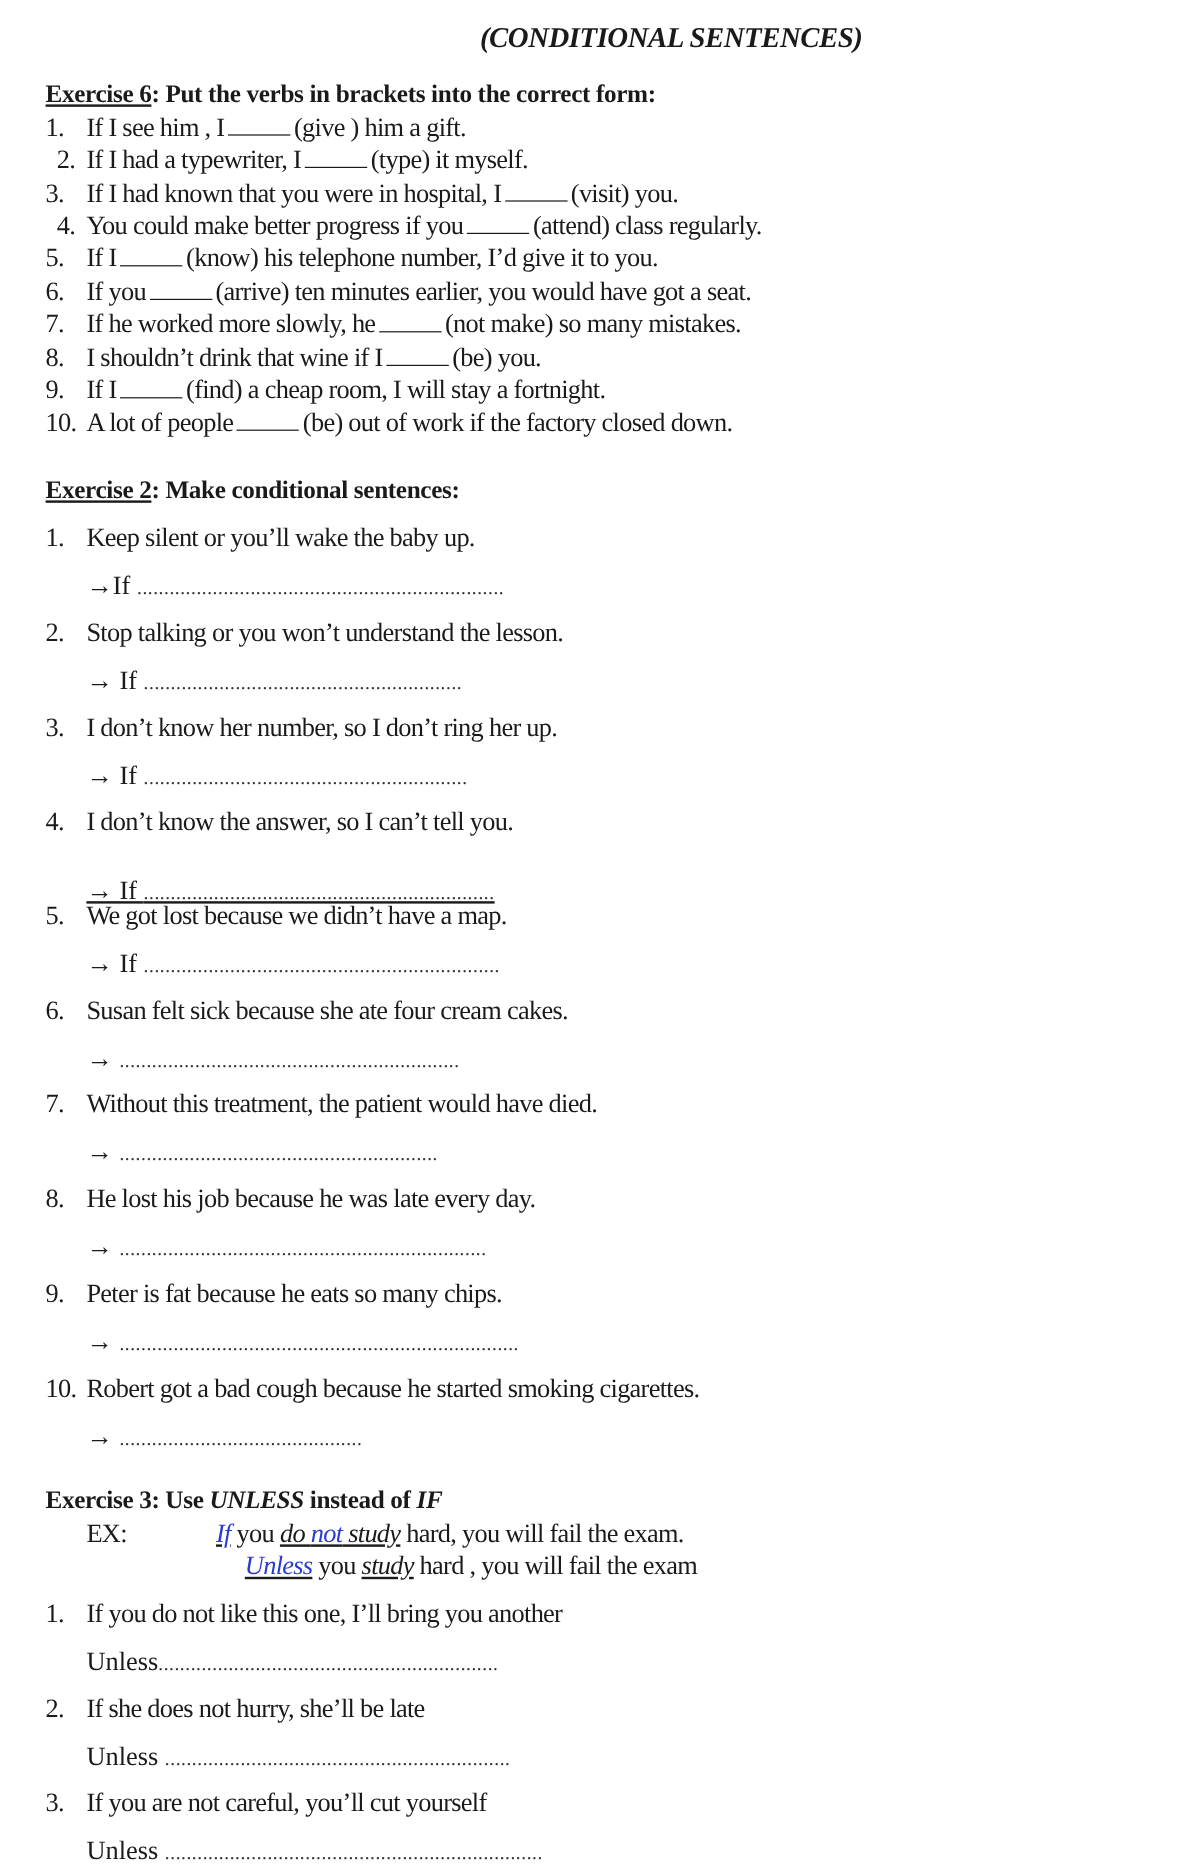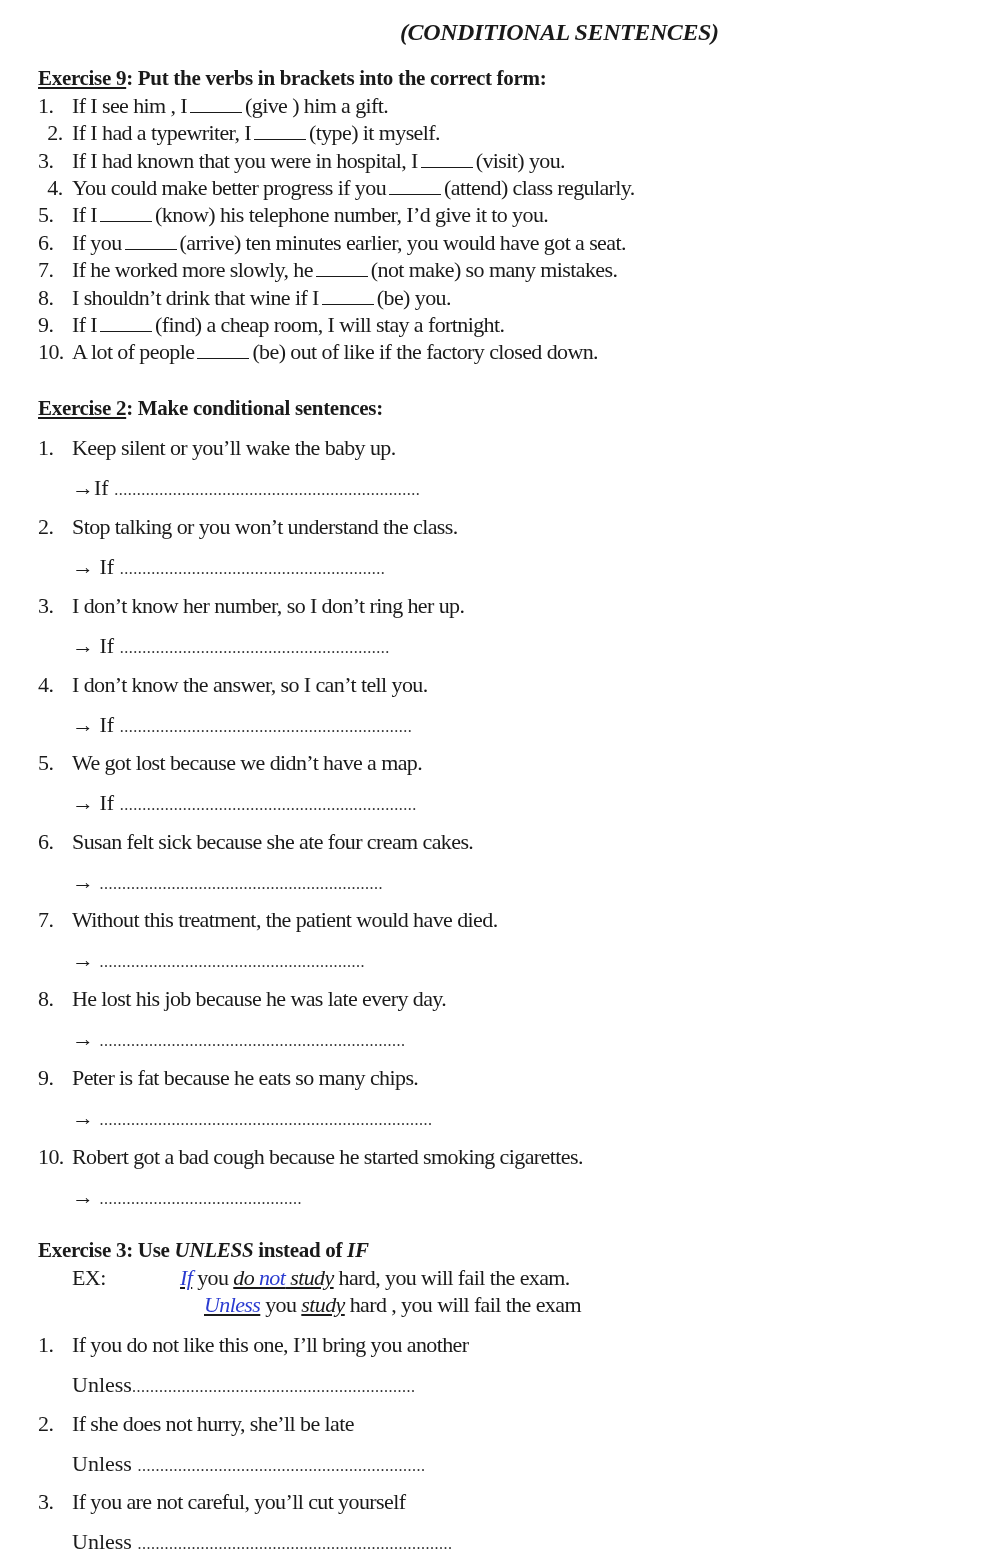--- a/index.html
+++ b/index.html
@@ -68,49 +68,49 @@
     font-style: italic;
     text-decoration: underline;
   }
 </style>
 </head>
 <body>
 
 <div class="line title" style="top:19px;font-style:italic;">(CONDITIONAL SENTENCES)</div>
 
 <div class="line heading" style="top:65px;">
-  <span class="u">Exercise 9</span><span>: Put the verbs in brackets into the correct form:</span>
+  <span class="u">Exercise 6</span><span>: Put the verbs in brackets into the correct form:</span>
 </div>
 
 <div id="ex1-list">
     <div class="line ex1" style="top: 93px;"><span class="num">1.</span><span>If I see him , I</span><span class="blank"></span><span>(give ) him a gift.</span></div>
     <div class="line ex1" style="top: 120px; text-align: center;"><span class="num">2.</span><span>If I had a typewriter, I</span><span class="blank"></span><span>(type) it myself.</span></div>
     <div class="line ex1" style="top: 148px;"><span class="num">3.</span><span>If I had known that you were in hospital, I</span><span class="blank"></span><span>(visit) you.</span></div>
     <div class="line ex1" style="top: 175px; text-align: center;"><span class="num">4.</span><span>You could make better progress if you</span><span class="blank"></span><span>(attend) class regularly.</span></div>
     <div class="line ex1" style="top: 202px;"><span class="num">5.</span><span>If I</span><span class="blank"></span><span>(know) his telephone number, I’d give it to you.</span></div>
     <div class="line ex1" style="top: 230px;"><span class="num">6.</span><span>If you</span><span class="blank"></span><span>(arrive) ten minutes earlier, you would have got a seat.</span></div>
     <div class="line ex1" style="top: 257px;"><span class="num">7.</span><span>If he worked more slowly, he</span><span class="blank"></span><span>(not make) so many mistakes.</span></div>
     <div class="line ex1" style="top: 285px;"><span class="num">8.</span><span>I shouldn’t drink that wine if I</span><span class="blank"></span><span>(be) you.</span></div>
     <div class="line ex1" style="top: 312px;"><span class="num">9.</span><span>If I</span><span class="blank"></span><span>(find) a cheap room, I will stay a fortnight.</span></div>
-    <div class="line ex1" style="top: 339px;"><span class="num">10.</span><span>A lot of people</span><span class="blank"></span><span>(be) out of like if the factory closed down.</span></div>
+    <div class="line ex1" style="top: 339px;"><span class="num">10.</span><span>A lot of people</span><span class="blank"></span><span>(be) out of work if the factory closed down.</span></div>
   </div>
 
 <div class="line heading" style="top:395px;">
   <span class="u">Exercise 2</span><span>: Make conditional sentences:</span>
 </div>
 
 <div id="ex2-list">
     <div class="line ex2-q" style="top: 435px;"><span class="num">1.</span><span>Keep silent or you’ll wake the baby up.</span></div>
     <div class="line ex2-a" style="top: 475px;"><span>→If</span> <span class="dots">....................................................................</span></div>
-    <div class="line ex2-q" style="top: 514px;"><span class="num">2.</span><span>Stop talking or you won’t understand the class.</span></div>
+    <div class="line ex2-q" style="top: 514px;"><span class="num">2.</span><span>Stop talking or you won’t understand the lesson.</span></div>
     <div class="line ex2-a" style="top: 554px;"><span>→ If</span> <span class="dots">...........................................................</span></div>
     <div class="line ex2-q" style="top: 593px;"><span class="num">3.</span><span>I don’t know her number, so I don’t ring her up.</span></div>
     <div class="line ex2-a" style="top: 633px;"><span>→ If</span> <span class="dots">............................................................</span></div>
     <div class="line ex2-q" style="top: 672px;"><span class="num">4.</span><span>I don’t know the answer, so I can’t tell you.</span></div>
-    <div class="line ex2-a" style="top: 712px;"><span>→ If</span> <span class="dots">.................................................................</span></div>
+    <div class="line ex2-a" style="top: 729px; text-decoration: underline;"><span>→ If</span> <span class="dots">.................................................................</span></div>
     <div class="line ex2-q" style="top: 750px;"><span class="num">5.</span><span>We got lost because we didn’t have a map.</span></div>
     <div class="line ex2-a" style="top: 790px;"><span>→ If</span> <span class="dots">..................................................................</span></div>
     <div class="line ex2-q" style="top: 829px;"><span class="num">6.</span><span>Susan felt sick because she ate four cream cakes.</span></div>
     <div class="line ex2-a" style="top: 869px;"><span>→</span> <span class="dots">...............................................................</span></div>
     <div class="line ex2-q" style="top: 907px;"><span class="num">7.</span><span>Without this treatment, the patient would have died.</span></div>
     <div class="line ex2-a" style="top: 947px;"><span>→</span> <span class="dots">...........................................................</span></div>
     <div class="line ex2-q" style="top: 986px;"><span class="num">8.</span><span>He lost his job because he was late every day.</span></div>
     <div class="line ex2-a" style="top: 1026px;"><span>→</span> <span class="dots">....................................................................</span></div>
     <div class="line ex2-q" style="top: 1065px;"><span class="num">9.</span><span>Peter is fat because he eats so many chips.</span></div>
     <div class="line ex2-a" style="top: 1105px;"><span>→</span> <span class="dots">..........................................................................</span></div>

